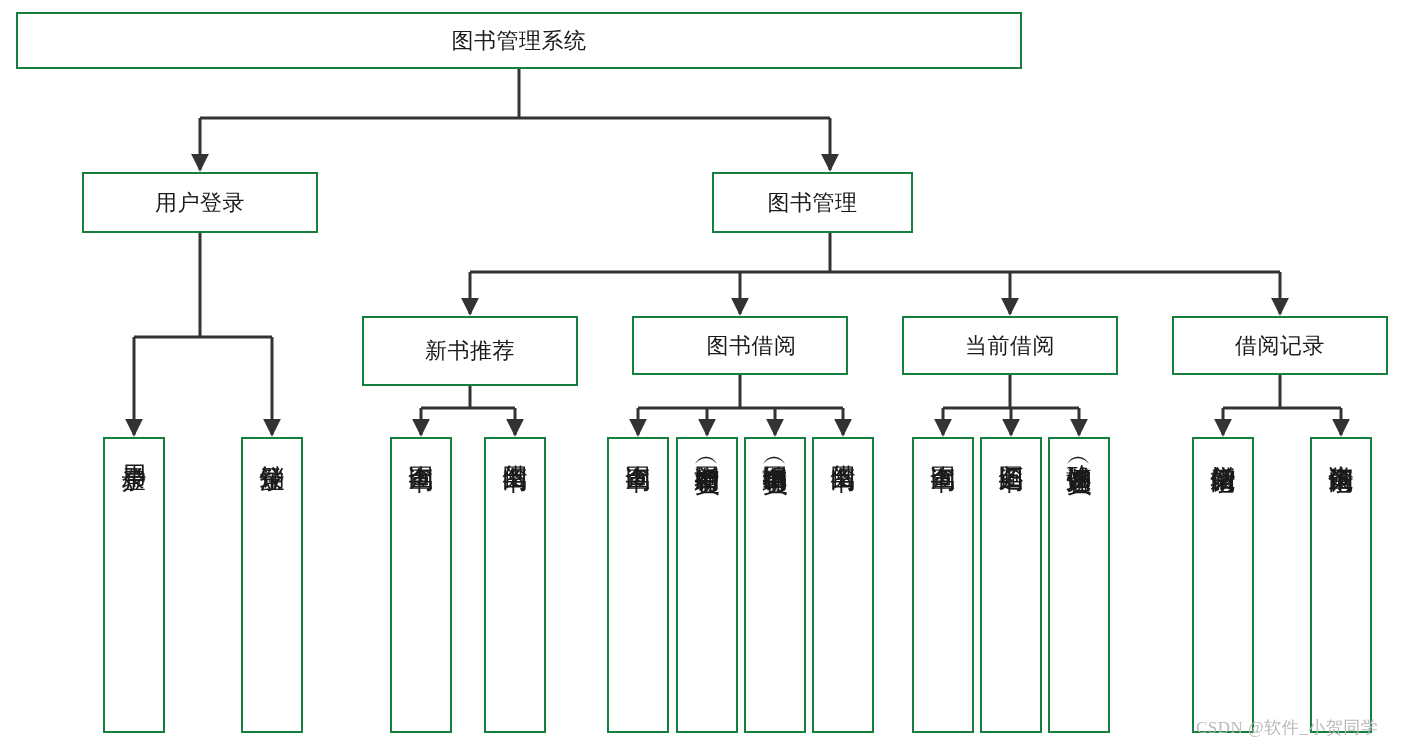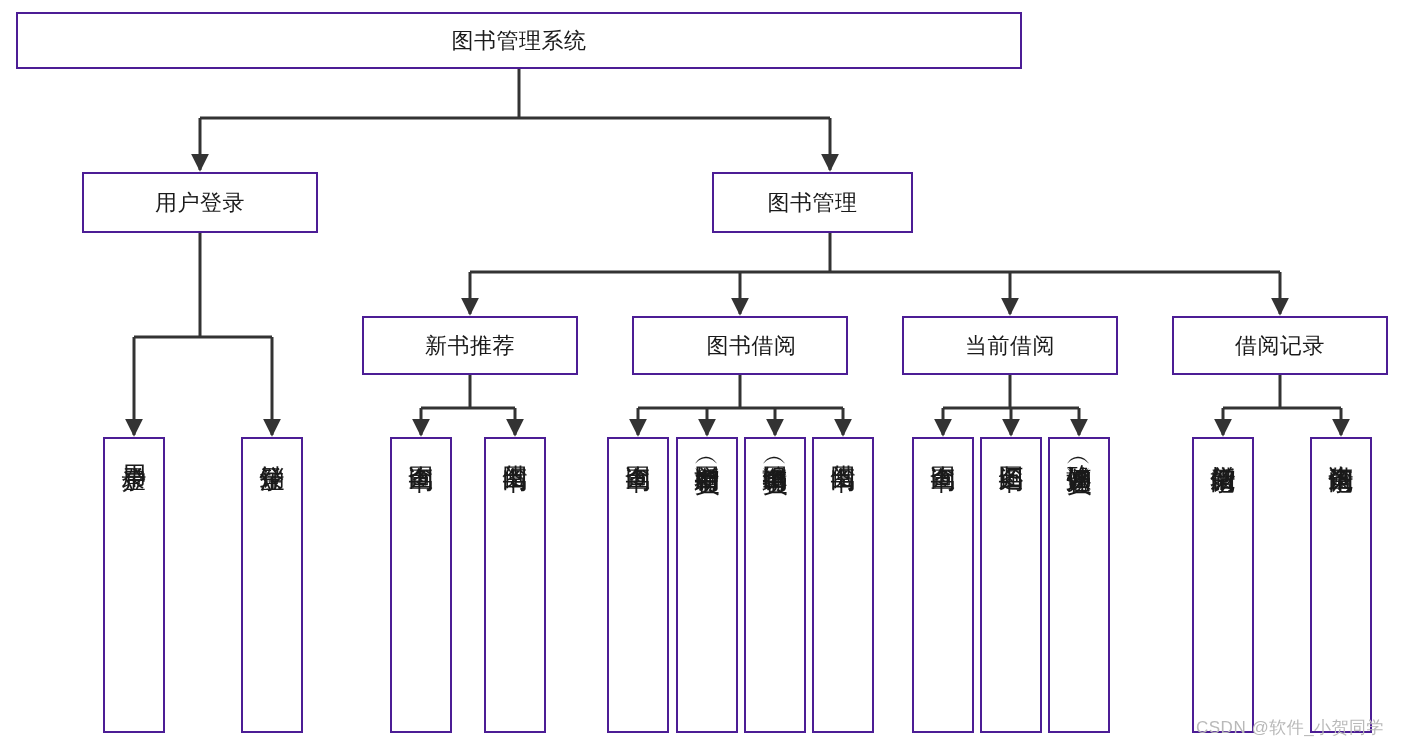--- a/index.html
+++ b/index.html
@@ -22,21 +22,21 @@
     left: 0;
     top: 0;
     width: 1405px;
     height: 747px;
     pointer-events: none;
   }
   .node {
     position: absolute;
     box-sizing: border-box;
     background: #ffffff;
-    border: 2px solid #4c1d95;
+    border: 2px solid #15803d;
     display: flex;
     align-items: center;
     justify-content: center;
     color: #1a1a1a;
   }
   .node .lbl {
     display: block;
     text-align: center;
     line-height: 1.18;
     white-space: pre-line;
@@ -59,21 +59,21 @@
     letter-spacing: 1px;
     white-space: nowrap;
     margin: 0 auto;
   }
   .watermark {
     position: absolute;
     font-size: 17px;
     color: #b9b9b9;
     white-space: nowrap;
     letter-spacing: 0.5px;
-    font-family: Liberation Sans, sans-serif;
+    font-family: Liberation Serif, serif;
   }
 </style>
 </head>
 <body>
 
 <div id="canvas">
 
   <svg class="edges" viewBox="0 0 1405 747" xmlns="http://www.w3.org/2000/svg">
     <defs>
       <marker id="arrow" viewBox="0 0 10 10" refX="9" refY="5" markerWidth="6" markerHeight="6" orient="auto-start-reverse">
@@ -121,21 +121,21 @@
     <span class="lbl">图书管理系统</span>
   </div>
 
   <div class="node horiz" id="n-l1-0" style="left: 82px; top: 172px; width: 236px; height: 61px;">
     <span class="lbl">用户登录</span>
   </div>
   <div class="node horiz" id="n-l1-1" style="left: 712px; top: 172px; width: 201px; height: 61px;">
     <span class="lbl">图书管理</span>
   </div>
 
-  <div class="node horiz" id="n-l2-0" style="left: 362px; top: 316px; width: 216px; height: 59px;">
+  <div class="node horiz" id="n-l2-0" style="left: 362px; top: 316px; width: 216px; height: 70px;">
     <span class="lbl">新书推荐</span>
   </div>
   <div class="node horiz" id="n-l2-1" style="left: 632px; top: 316px; width: 216px; height: 59px; padding-left: 23px;">
     <span class="lbl">图书借阅</span>
   </div>
   <div class="node horiz" id="n-l2-2" style="left: 902px; top: 316px; width: 216px; height: 59px;">
     <span class="lbl">当前借阅</span>
   </div>
   <div class="node horiz" id="n-l2-3" style="left: 1172px; top: 316px; width: 216px; height: 59px;">
     <span class="lbl">借阅记录</span>

